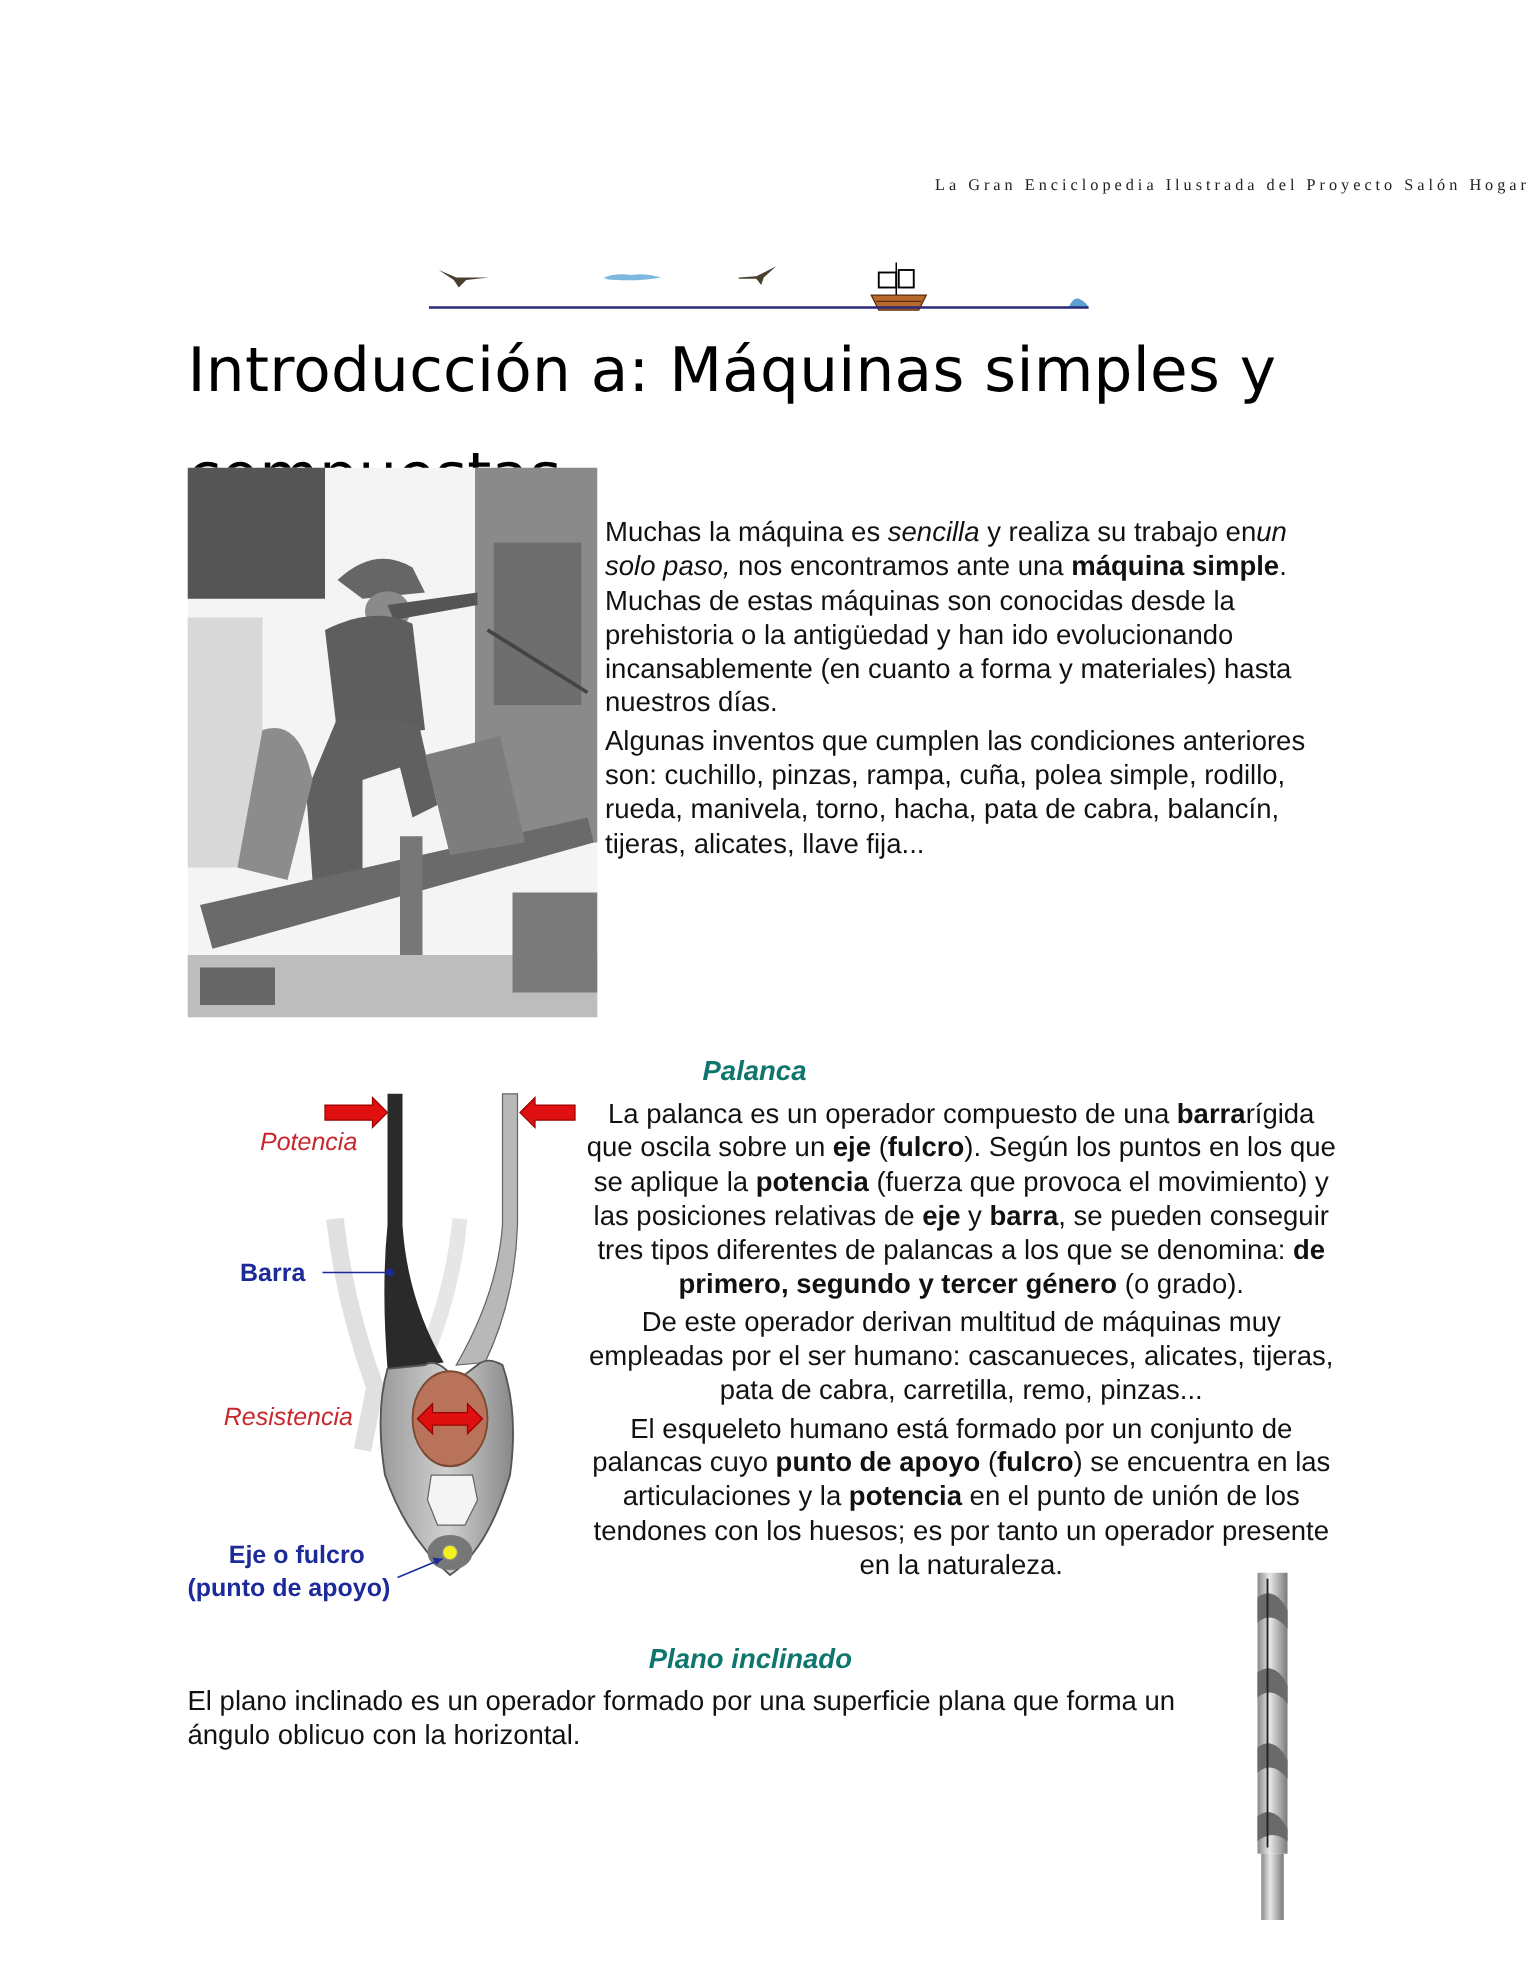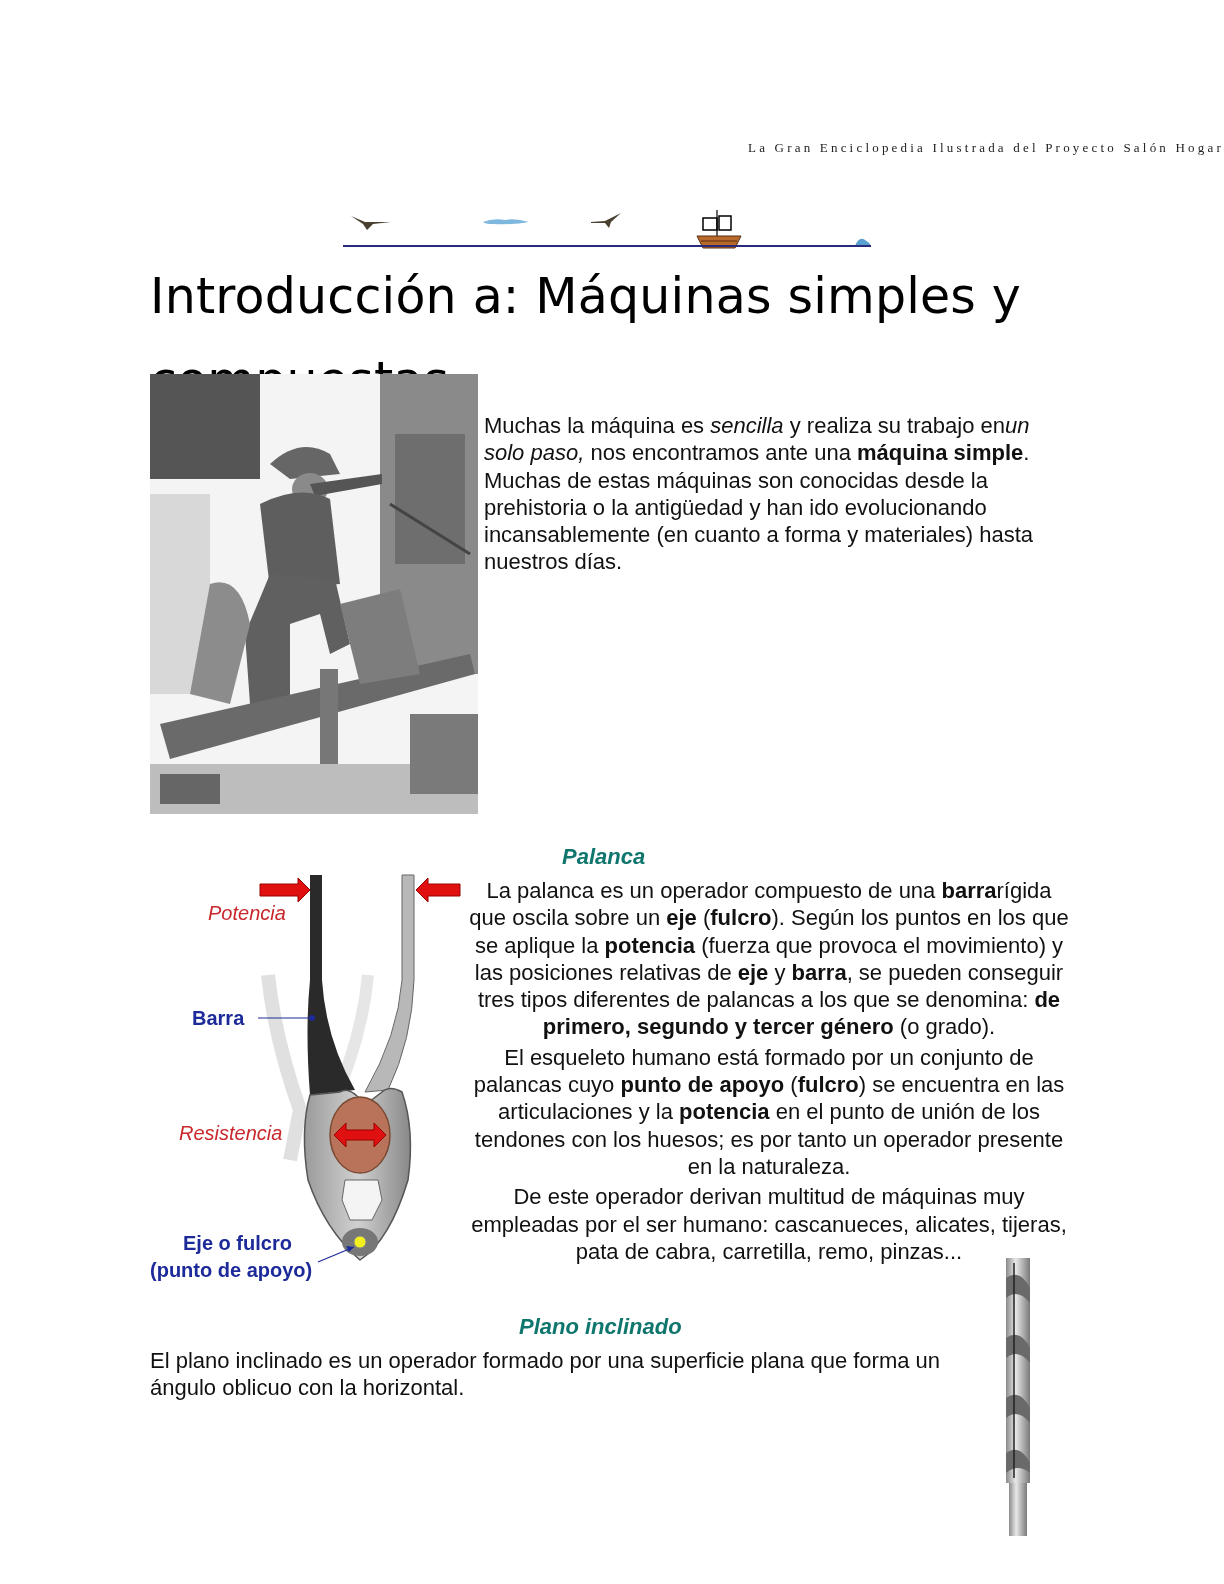--- a/index.html
+++ b/index.html
@@ -85,20 +85,21 @@
     <rect x="170" y="295" width="18" height="105" fill="#777"></rect>
     <path d="M190 230 L250 215 L270 300 L210 310 Z" fill="#7d7d7d"></path>
     <rect x="0" y="390" width="328" height="50" fill="#bdbdbd"></rect>
     <rect x="10" y="400" width="60" height="30" fill="#666"></rect>
     <rect x="260" y="340" width="68" height="80" fill="#7a7a7a"></rect>
   </svg>
 </div>
 
 <div class="text-block intro">
   <p><span>Muchas la máquina es </span><i>sencilla</i><span> y realiza su trabajo en</span><i>un solo paso,</i><span> nos encontramos ante una </span><b>máquina simple</b><span>. Muchas de estas máquinas son conocidas desde la prehistoria o la antigüedad y han ido evolucionando incansablemente (en cuanto a forma y materiales) hasta nuestros días.</span></p>
+  <p>Algunas inventos que cumplen las condiciones anteriores son: cuchillo, pinzas, rampa, cuña, polea simple, rodillo, rueda, manivela, torno, hacha, pata de cabra, balancín, tijeras, alicates, llave fija...</p>
 </div>
 
 <h2 class="section-heading h-palanca">Palanca</h2>
 
 <div class="lever-fig">
   <svg width="320" height="420" viewBox="0 0 320 420">
     <defs>
       <linearGradient id="metal" x1="0" x2="1">
         <stop offset="0" stop-color="#9a9a9a"></stop>
           <stop offset="0.5" stop-color="#d0d0d0"></stop>
@@ -124,22 +125,22 @@
     <text x="58" y="50" font-family="Liberation Sans, sans-serif" font-style="italic" font-size="20" fill="#c8282c">Potencia</text>
     <text x="42" y="155" font-family="Liberation Sans, sans-serif" font-weight="bold" font-size="20" fill="#1c2a9a">Barra</text>
     <text x="29" y="270" font-family="Liberation Sans, sans-serif" font-style="italic" font-size="20" fill="#c8282c">Resistencia</text>
     <text x="33" y="380" font-family="Liberation Sans, sans-serif" font-weight="bold" font-size="20" fill="#1c2a9a">Eje o fulcro</text>
     <text x="0" y="407" font-family="Liberation Sans, sans-serif" font-weight="bold" font-size="20" fill="#1c2a9a">(punto de apoyo)</text>
   </svg>
 </div>
 
 <div class="text-block palanca-text">
   <p><span>La palanca es un operador compuesto de una </span><b>barra</b><span>rígida que oscila sobre un </span><b>eje</b><span> (</span><b>fulcro</b><span>). Según los puntos en los que se aplique la </span><b>potencia</b><span> (fuerza que provoca el movimiento) y las posiciones relativas de </span><b>eje</b><span> y </span><b>barra</b><span>, se pueden conseguir tres tipos diferentes de palancas a los que se denomina: </span><b>de primero, segundo y tercer género</b><span> (o grado).</span></p>
+  <p>De este operador derivan multitud de máquinas muy empleadas por el ser humano: cascanueces, alicates, tijeras, pata de cabra, carretilla, remo, pinzas...</p>
   <p><span>El esqueleto humano está formado por un conjunto de palancas cuyo </span><b>punto de apoyo</b><span> (</span><b>fulcro</b><span>) se encuentra en las articulaciones y la </span><b>potencia</b><span> en el punto de unión de los tendones con los huesos; es por tanto un operador presente en la naturaleza.</span></p>
-  <p>De este operador derivan multitud de máquinas muy empleadas por el ser humano: cascanueces, alicates, tijeras, pata de cabra, carretilla, remo, pinzas...</p>
 </div>
 
 <h2 class="section-heading h-plano">Plano inclinado</h2>
 
 <div class="text-block plano-text">
   <p>El plano inclinado es un operador formado por una superficie plana que forma un ángulo oblicuo con la horizontal.</p>
 </div>
 
 <div class="drill">
   <svg width="36" height="278" viewBox="0 0 36 278">

